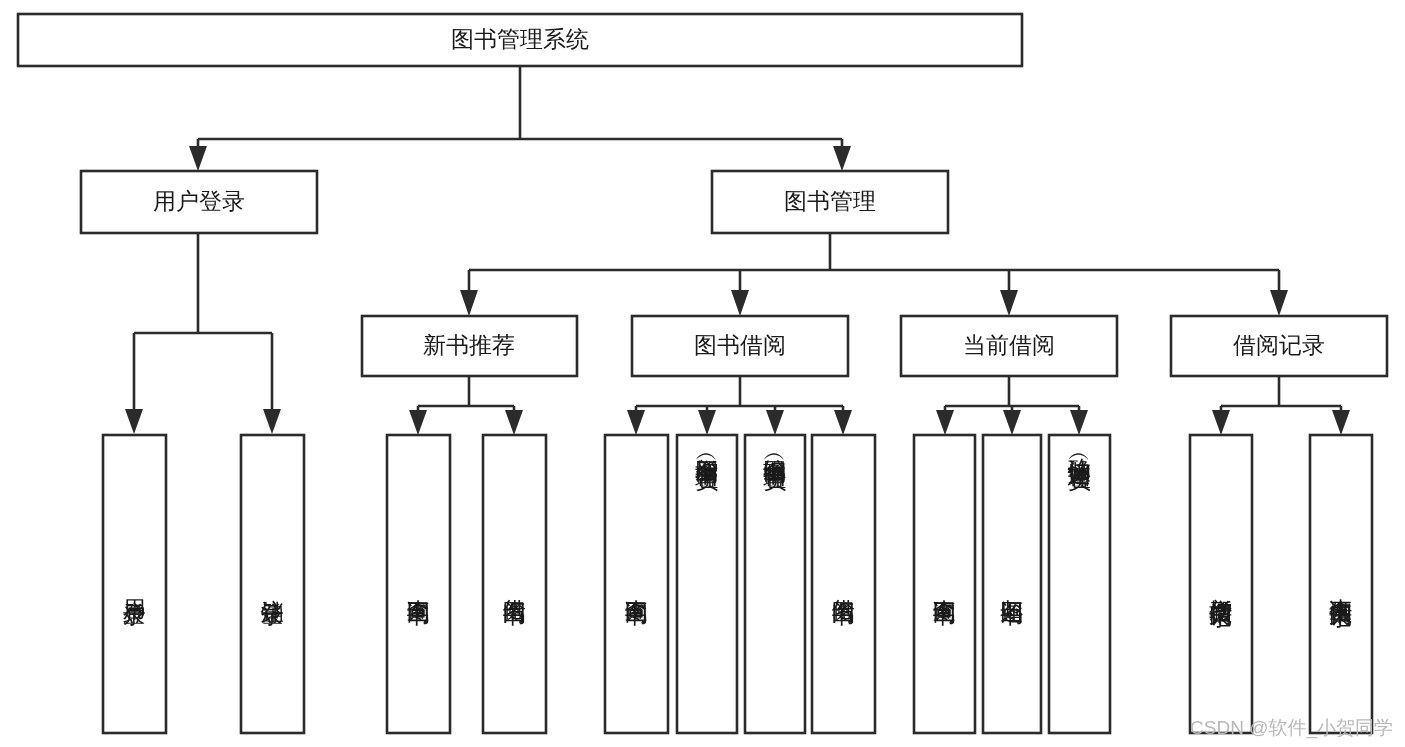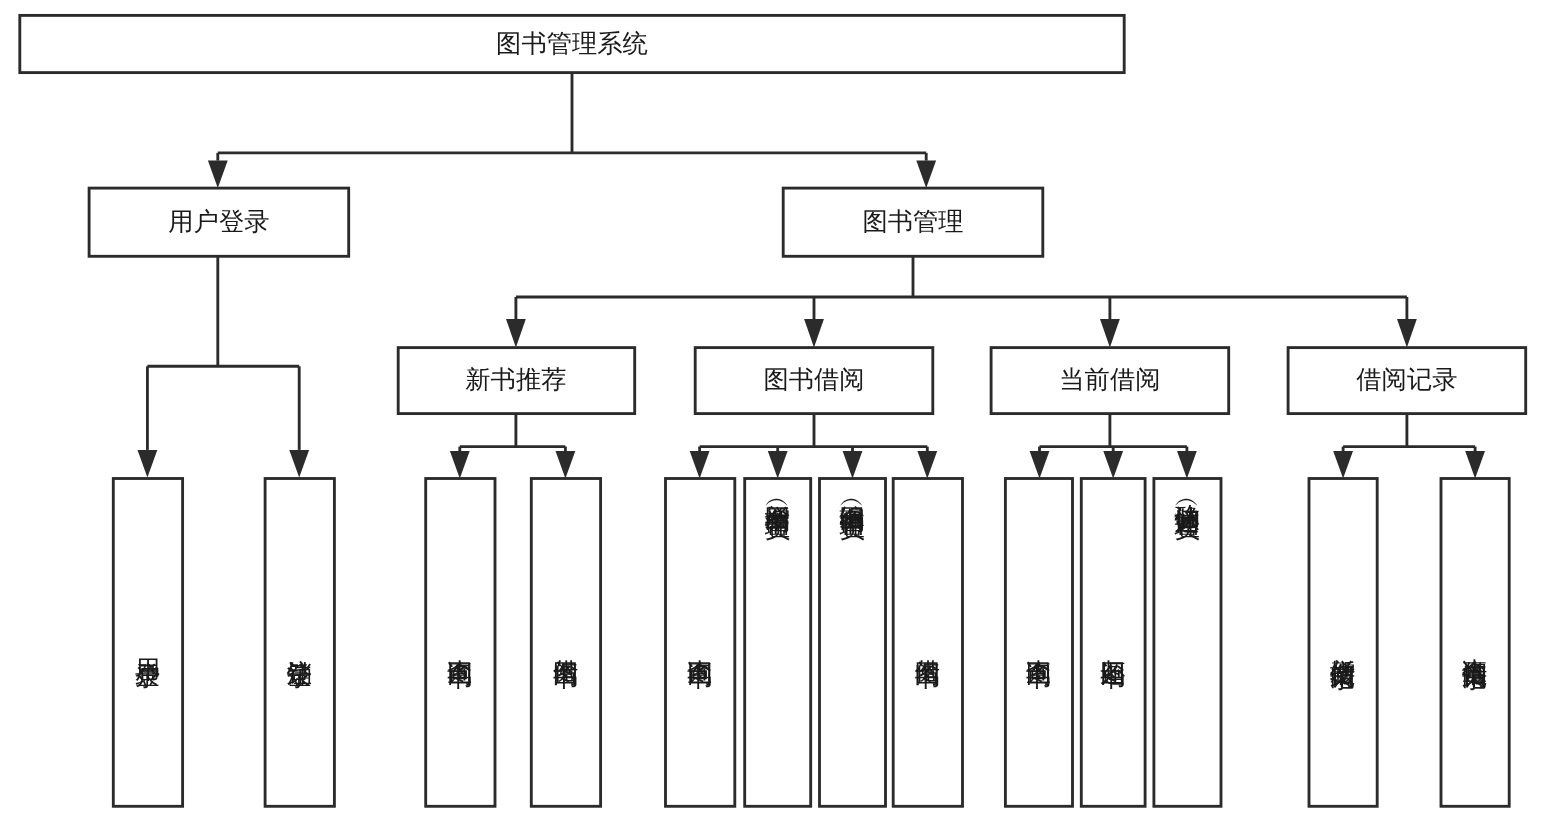--- a/index.html
+++ b/index.html
@@ -251,13 +251,14 @@
     <span class="vert-label">确认归还（管理员）</span>
   </div>
 
   <div class="vert-label-wrap" style="left:1190px; top:435px; width:62px; height:298px;">
     <span class="vert-label">新增借阅记录</span>
   </div>
   <div class="vert-label-wrap" style="left:1310px; top:435px; width:62px; height:298px;">
     <span class="vert-label">查询借阅记录</span>
   </div>
 
+  <div class="watermark">CSDN @软件_小贺同学</div>
 </div>
 
 </body></html>

